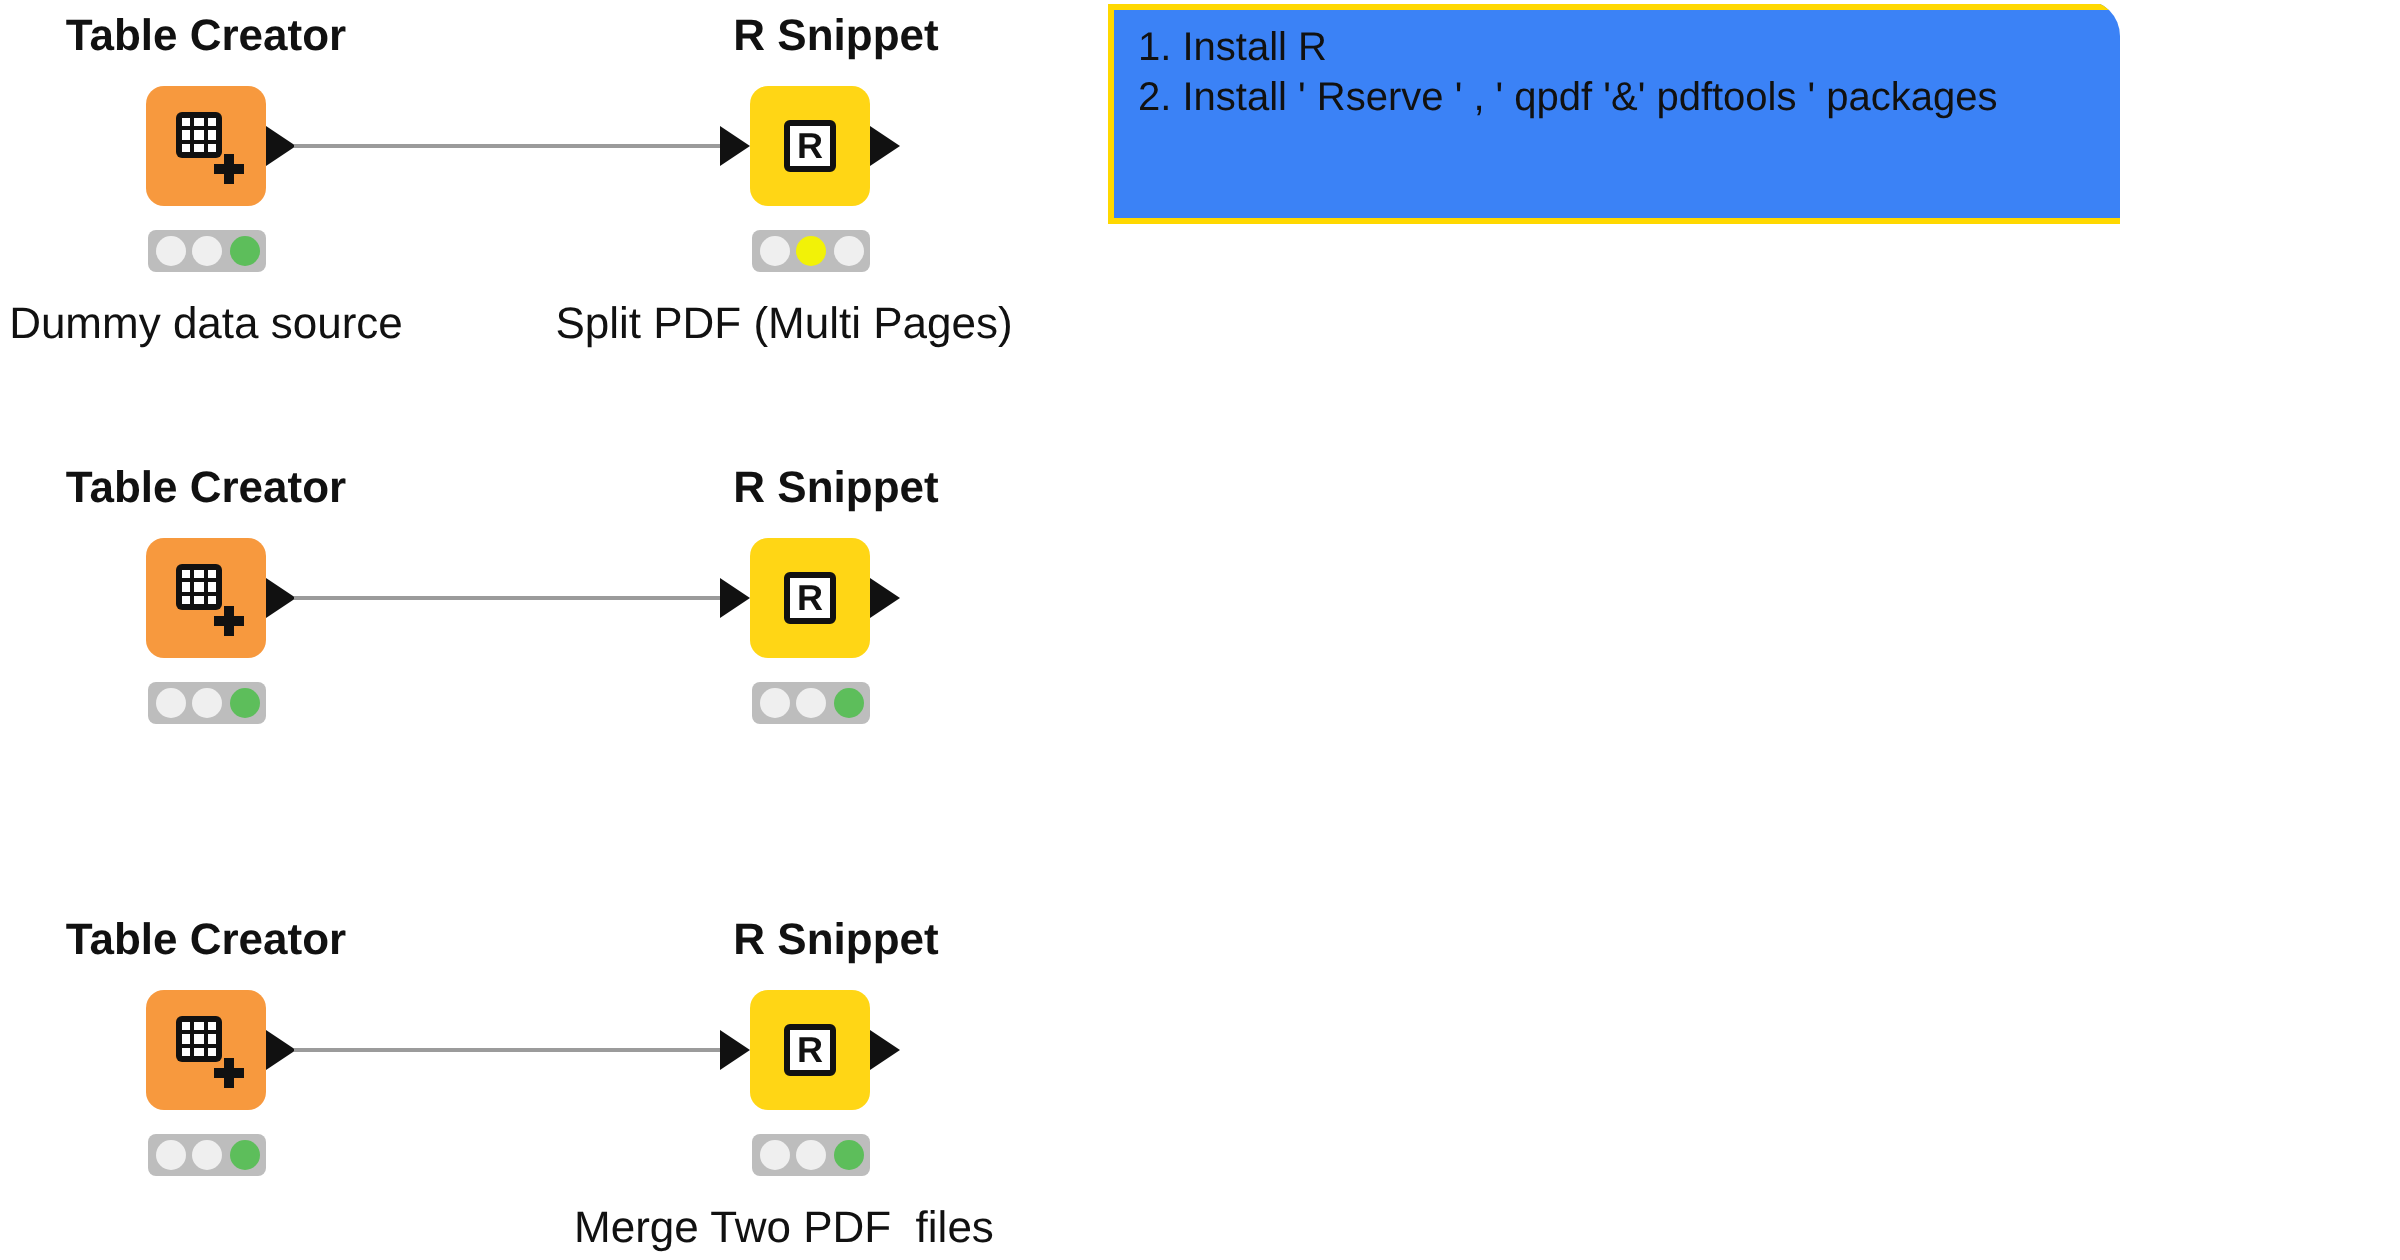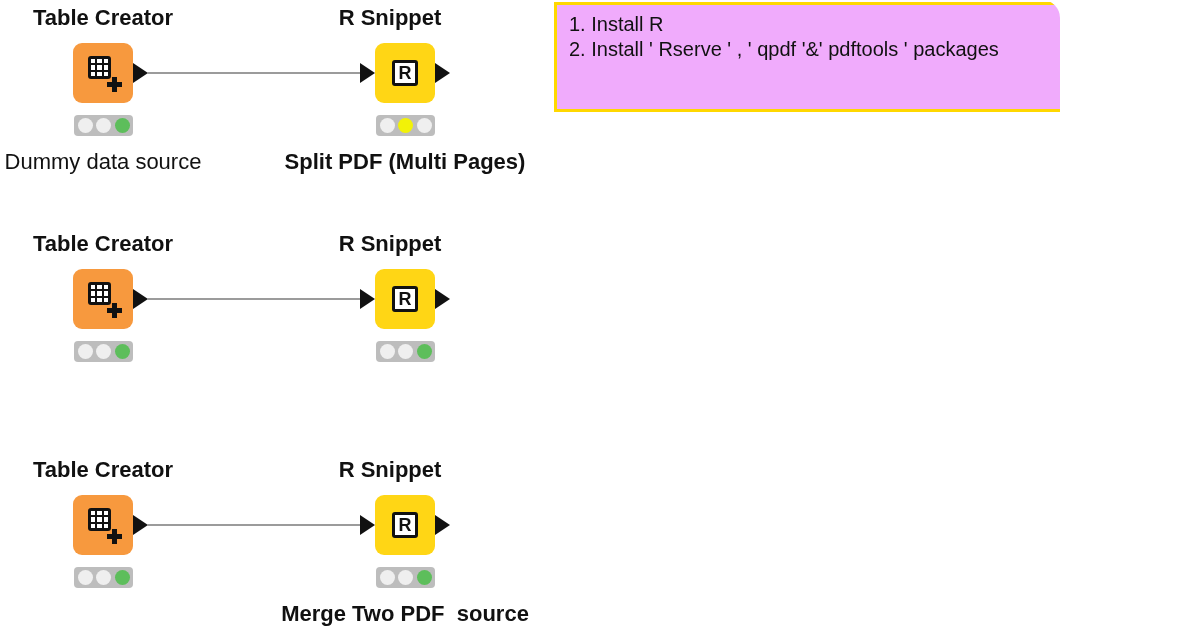--- a/index.html
+++ b/index.html
@@ -20,21 +20,21 @@
   .canvas{position:relative;width:1060px;height:630px;background:#ffffff;overflow:hidden;border-radius:18px;}
 
   .wf-row{position:absolute;left:0;width:1200px;height:180px;}
   .row-0{top:6px;}
   .row-1{top:232px;}
   .row-2{top:458px;}
 
   .n-title{position:absolute;top:0;width:220px;text-align:center;
            font-size:22px;font-weight:bold;line-height:23px;white-space:pre;}
   .t-src{left:-7px;}
-  .t-dst{left:280px;}
+  .t-dst{left:308px;}
 
   .node{position:absolute;top:37px;width:60px;height:60px;border-radius:9px;}
   .node-src{left:73px;background:var(--node-orange);}
   .node-dst{left:375px;background:var(--node-yellow);}
 
   
   .tc-grid{position:absolute;left:15px;top:13px;width:23px;height:23px;
            background:#111;border-radius:3px;display:grid;
            grid-template-columns:repeat(3,1fr);grid-template-rows:repeat(3,1fr);
            gap:2px;padding:3px;}
@@ -62,24 +62,24 @@
       background:var(--light-bg);display:flex;align-items:center;justify-content:space-evenly;}
   .tl-src{left:74px;}
   .tl-dst{left:376px;}
   .tl .dot{width:15px;height:15px;border-radius:50%;background:var(--light-off);}
   .tl.green .dot:nth-child(3){background:var(--light-green);}
   .tl.yellow .dot:nth-child(2){background:var(--light-yellow);}
 
   .n-label{position:absolute;top:143px;width:320px;text-align:center;
            font-size:22px;line-height:26px;white-space:pre;}
   .l-src{left:-57px;}
-  .l-dst{left:245px;font-weight:bold;}
+  .l-dst{left:232px;}
 
   .annotation{position:absolute;left:554px;top:2px;width:643px;height:110px;
-              background:#f0abfc;border:3px solid var(--annotation-border);
+              background:#3b82f6;border:3px solid var(--annotation-border);
               padding:7px 8px 0 12px;}
   .ann-line{font-size:20px;line-height:25px;white-space:pre;}
 </style>
 </head>
 <body>
 
 <div class="canvas">
 
   <div class="wf-row row-0">
     <div class="n-title t-src">Table Creator</div>
@@ -199,21 +199,21 @@
         <span class="dot"></span>
         <span class="dot"></span>
     </div>
     <div class="tl tl-dst green">
       <span class="dot"></span>
         <span class="dot"></span>
         <span class="dot"></span>
     </div>
 
     <div class="n-label l-src"></div>
-    <div class="n-label l-dst">Merge Two PDF  source</div>
+    <div class="n-label l-dst">Merge Two PDF  files</div>
   </div>
 
   <div class="annotation">
     <div class="ann-line">1. Install R</div>
     <div class="ann-line">2. Install ' Rserve ' , ' qpdf '&amp;' pdftools ' packages</div>
   </div>
 
 </div>
 
 </body></html>

